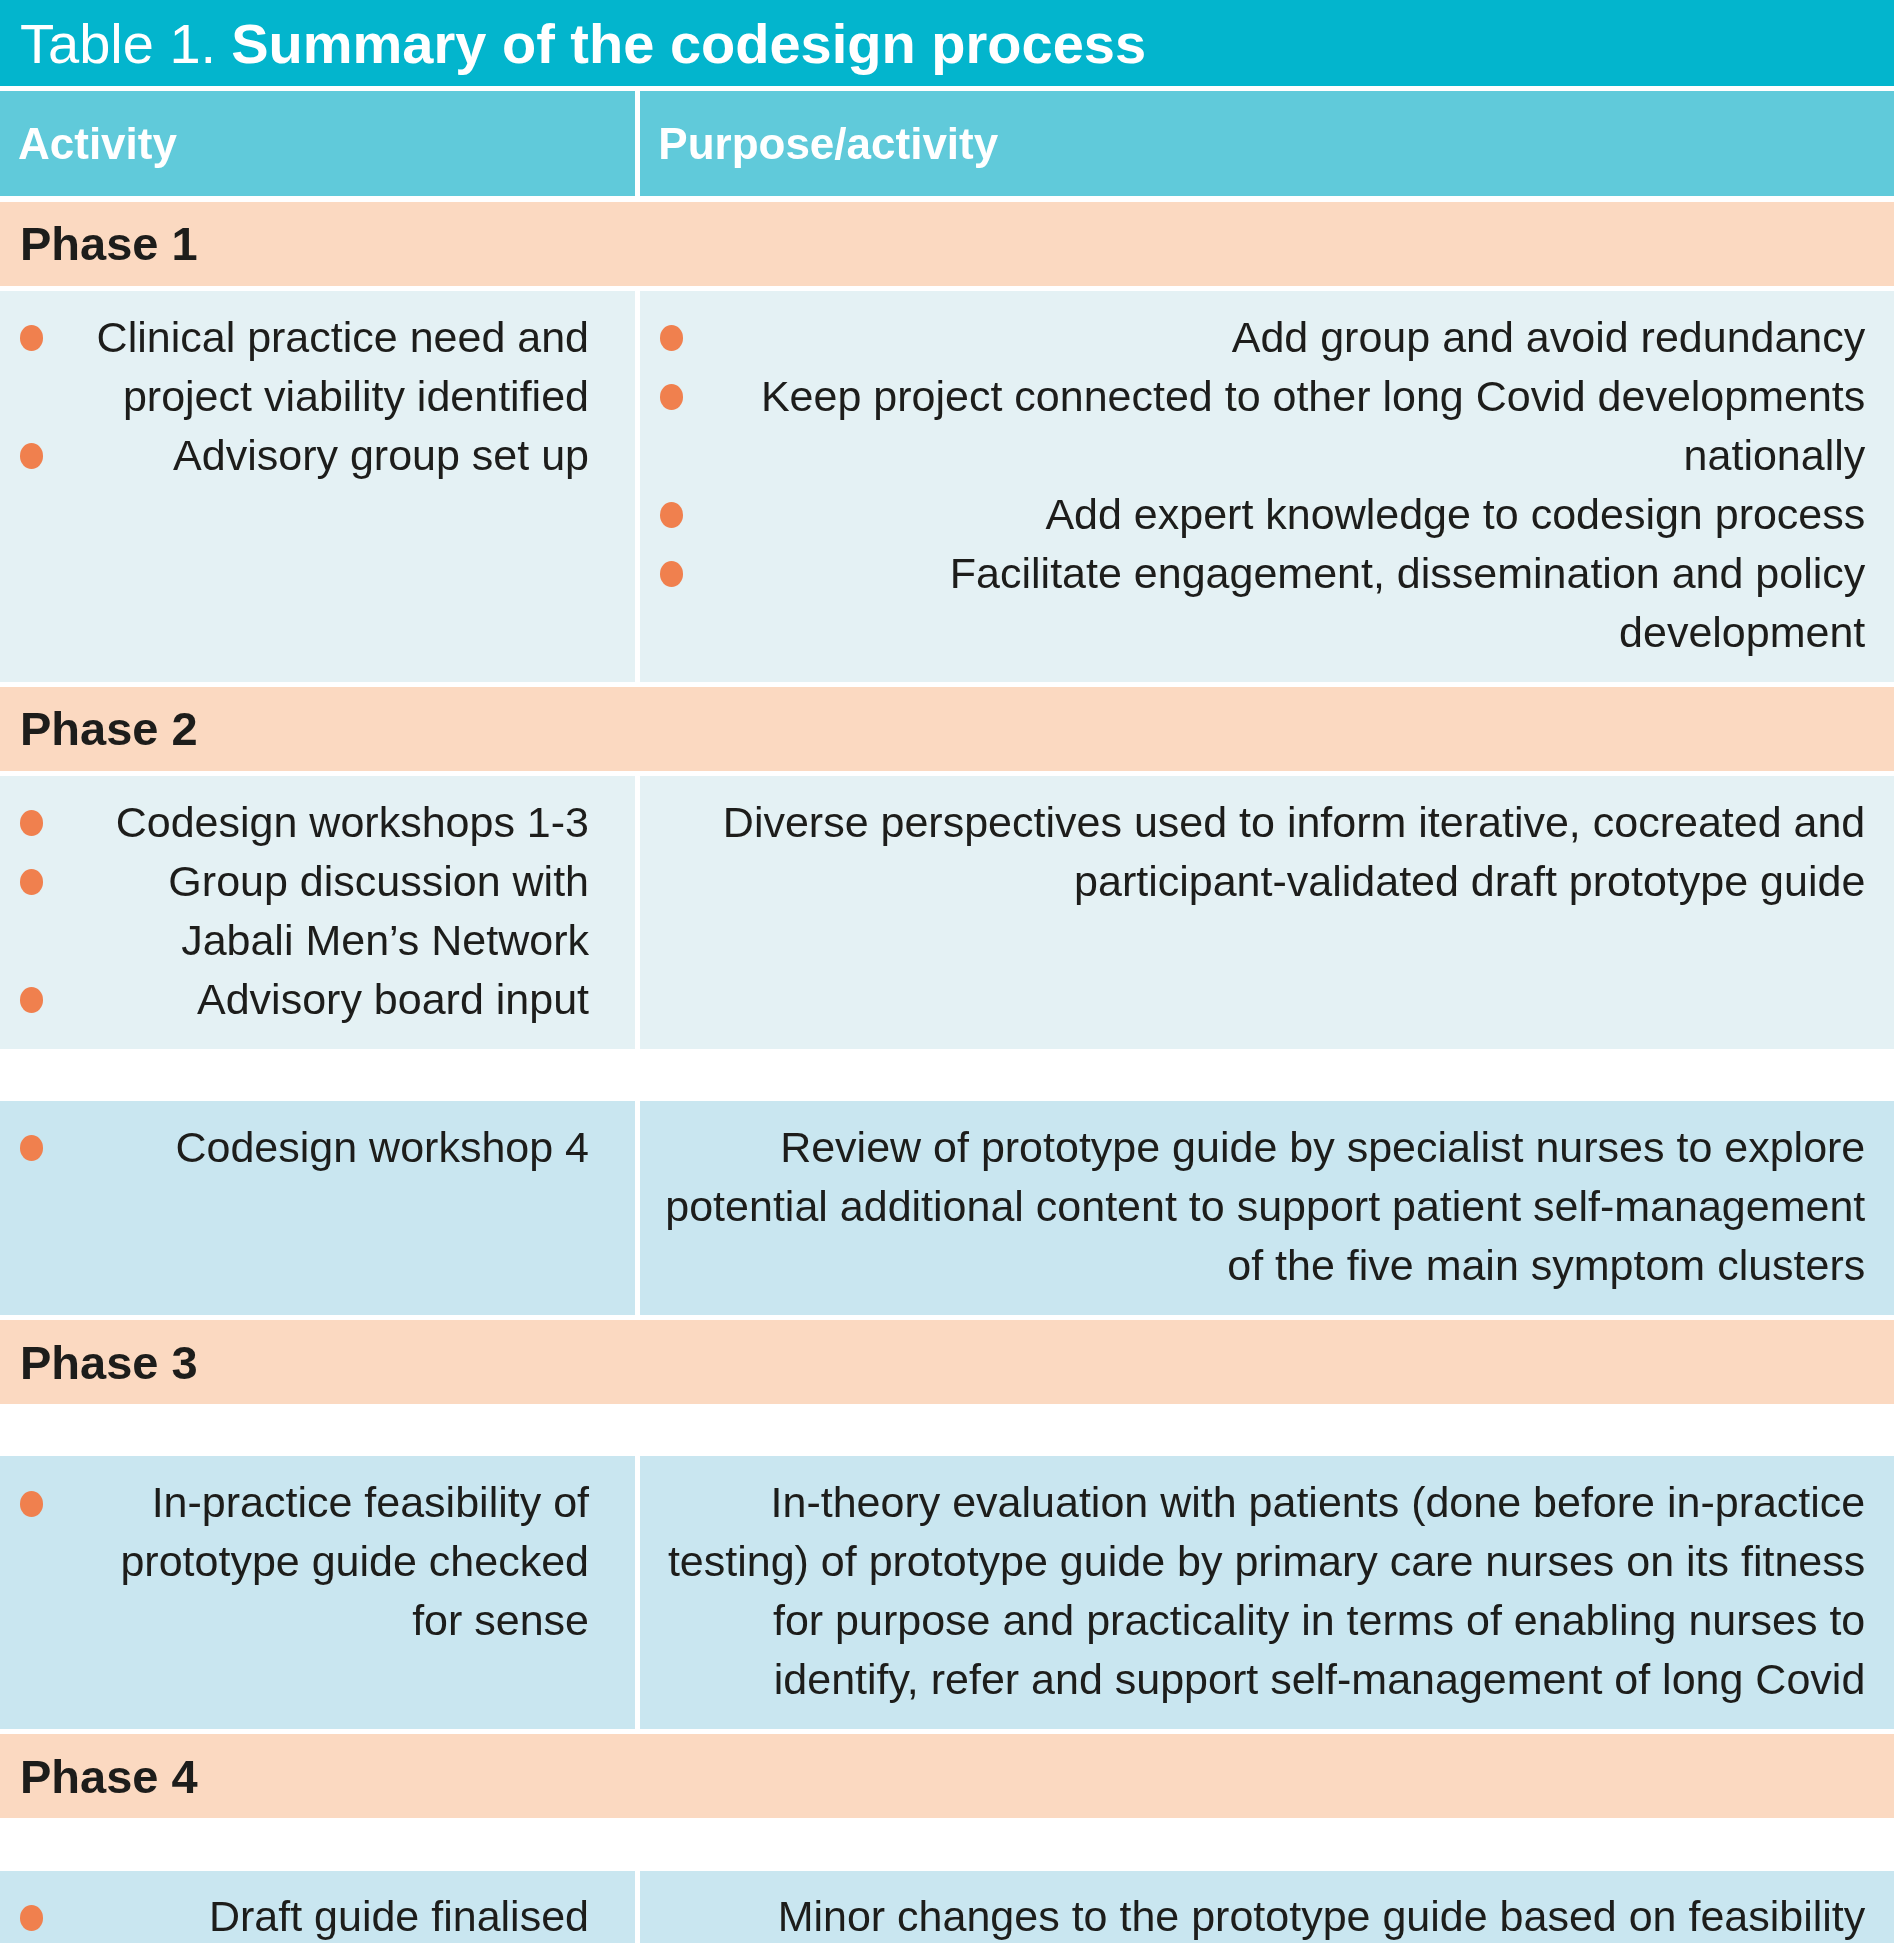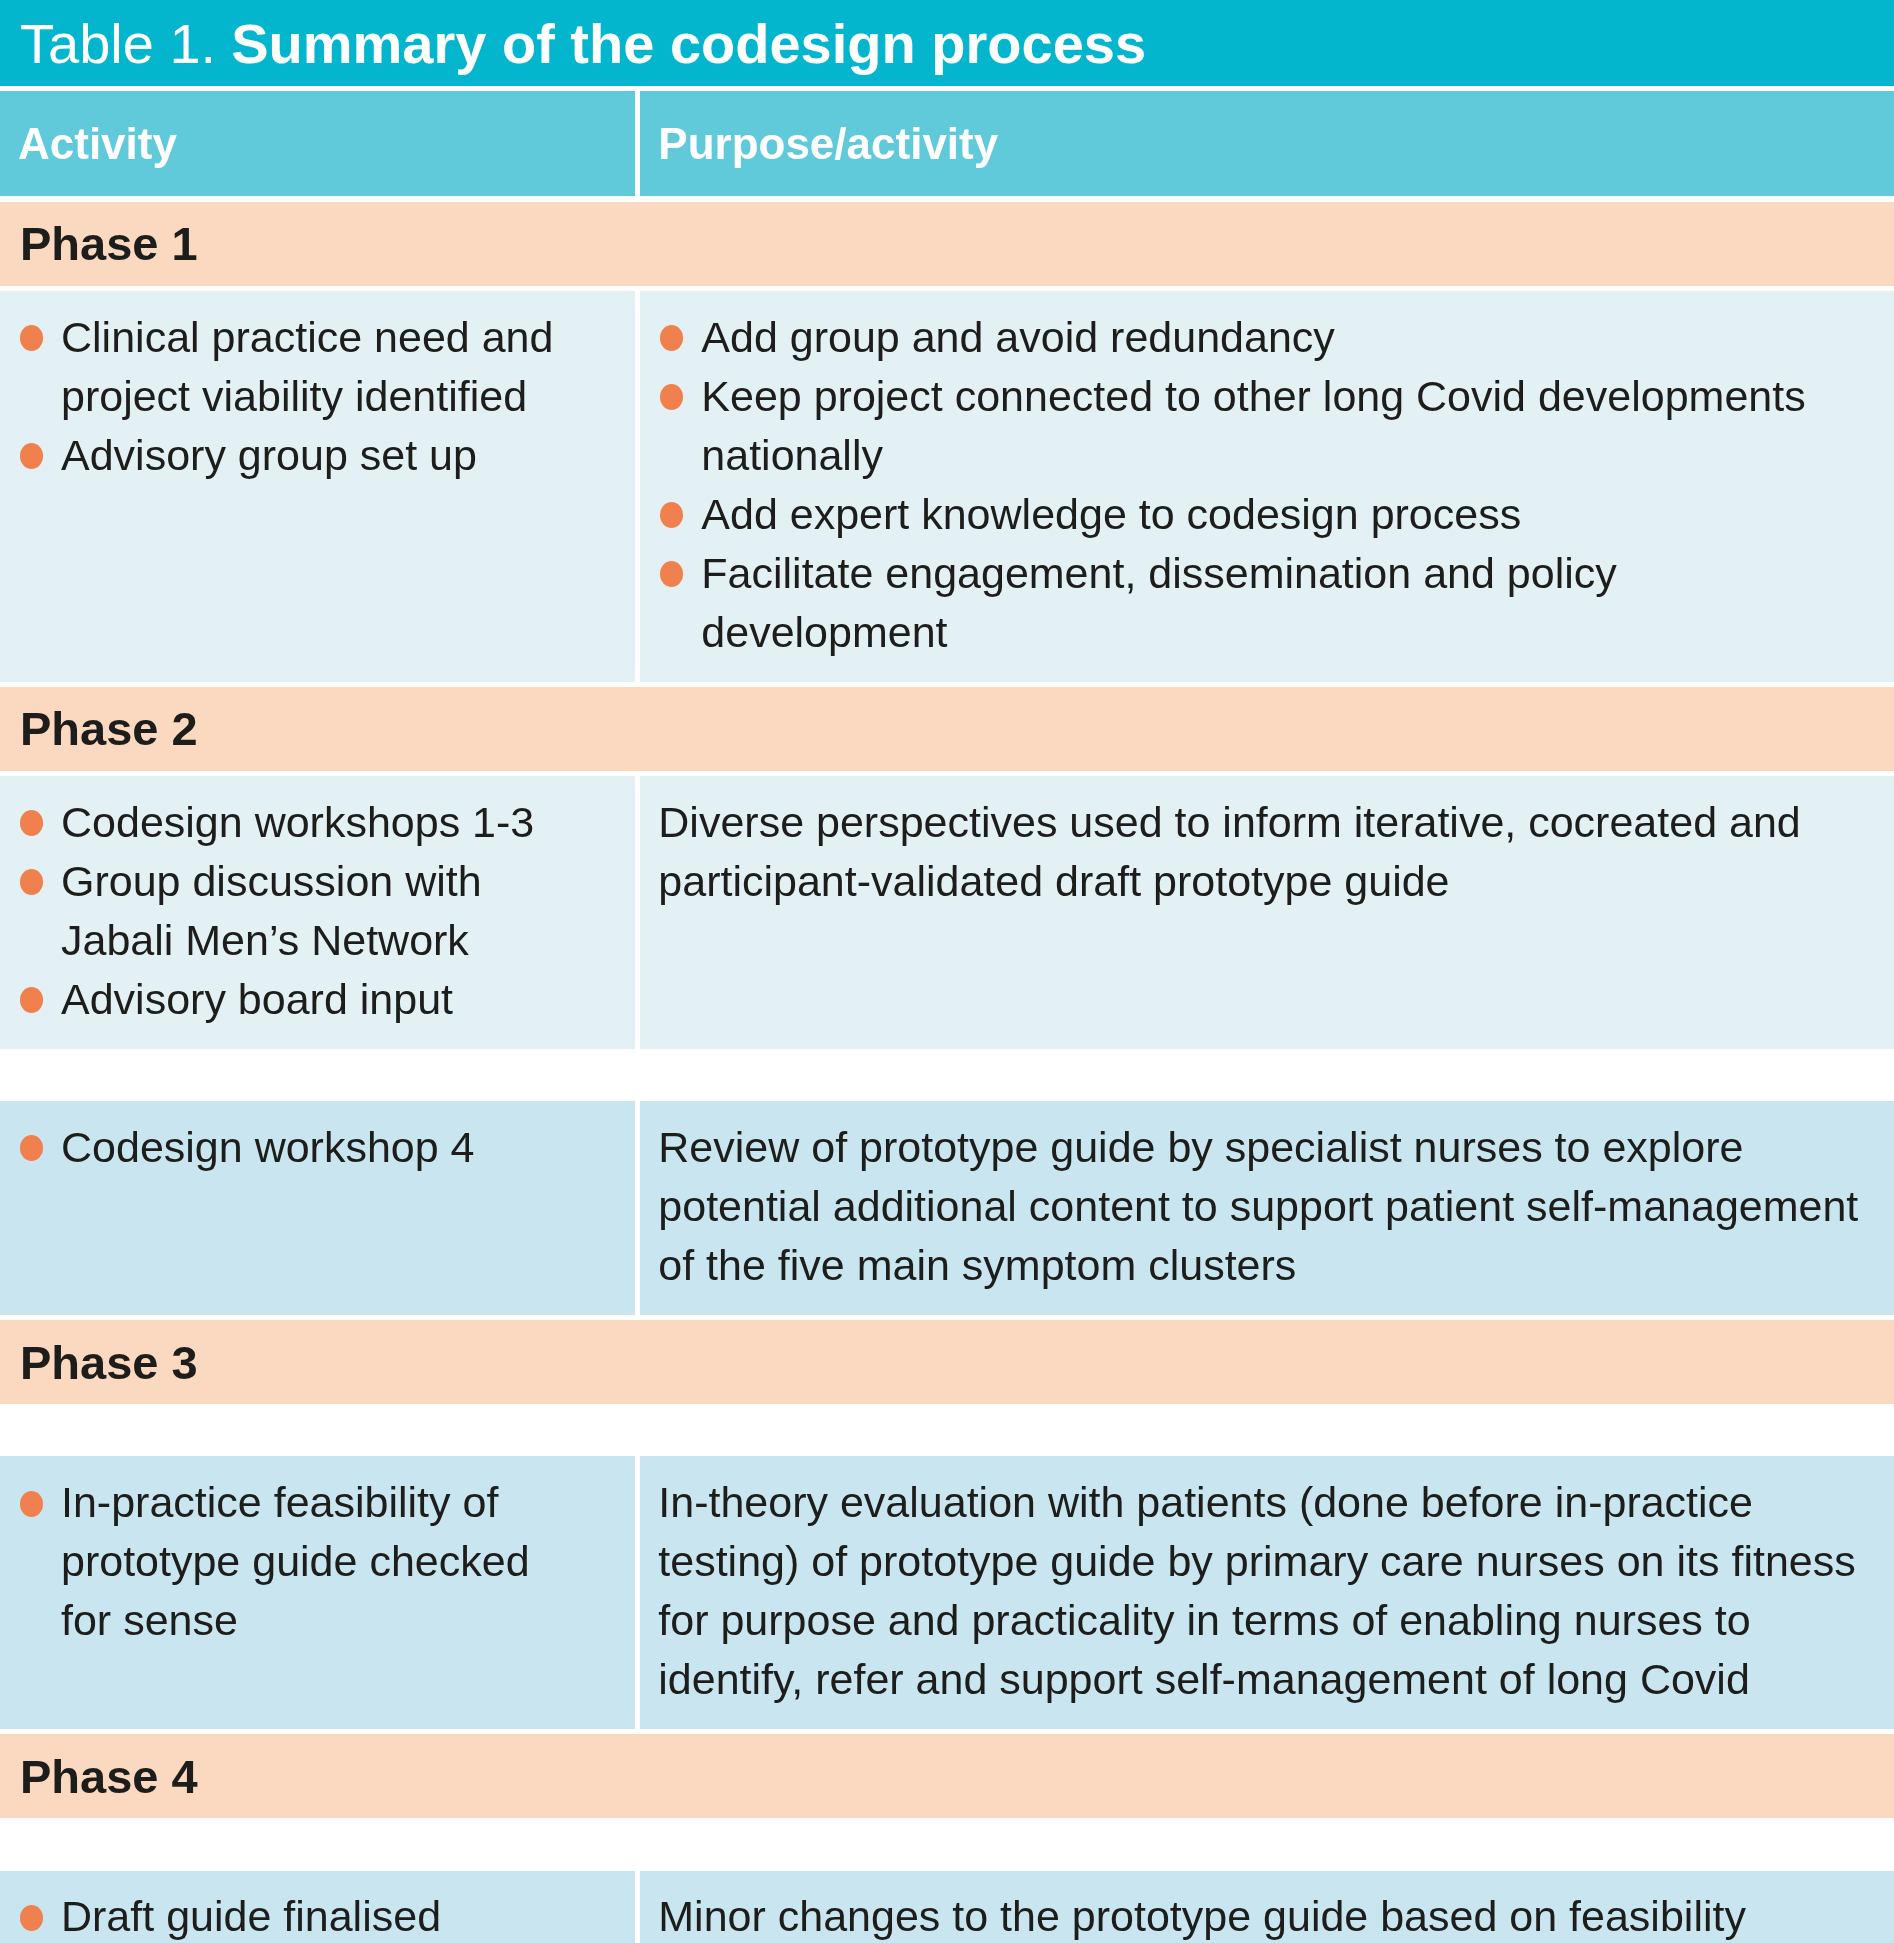--- a/index.html
+++ b/index.html
@@ -33,20 +33,21 @@
     display:flex;align-items:center;height:105px;padding:0 18px;
   }
   .phase-band{
     background:var(--peach);height:84px;margin-bottom:5.3px;
     display:flex;align-items:center;padding:0 20px;
     font-size:47px;font-weight:700;color:var(--ink);
   }
   .cell{
     font-size:43px;line-height:59px;
     padding:16.7px 30px 20px 18px;
+    text-align:right;
   }
   .cell.activity{padding-right:46px;}
   .row.light .cell{background:var(--row-light);}
   .row.dark .cell{background:var(--row-dark);margin-top:47px;}
   ul.bullets{list-style:none;margin:0;padding:0;}
   ul.bullets li{position:relative;padding-left:43px;}
   .bullet{
     position:absolute;left:1.5px;top:17.5px;width:23.5px;height:26px;
     border-radius:50%;background:var(--orange);
   }

